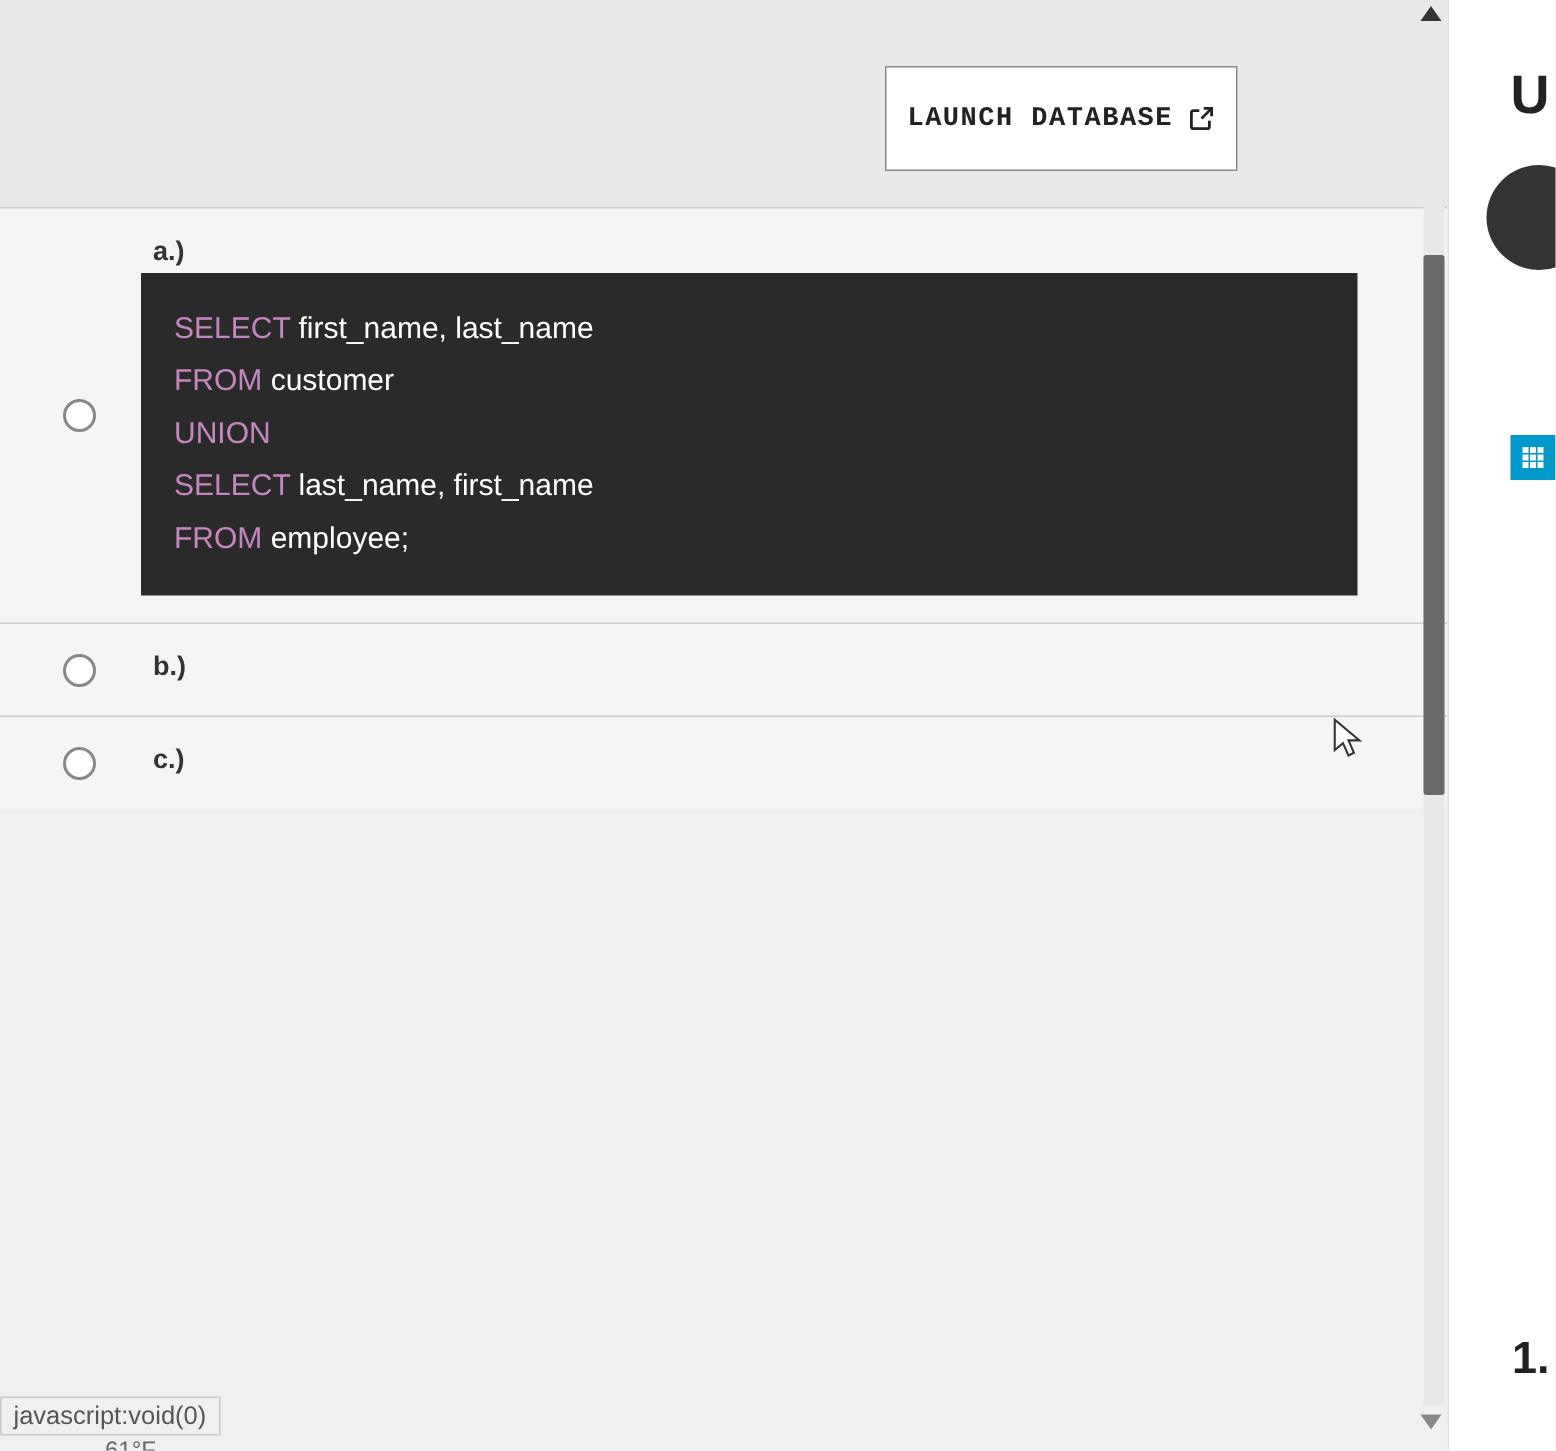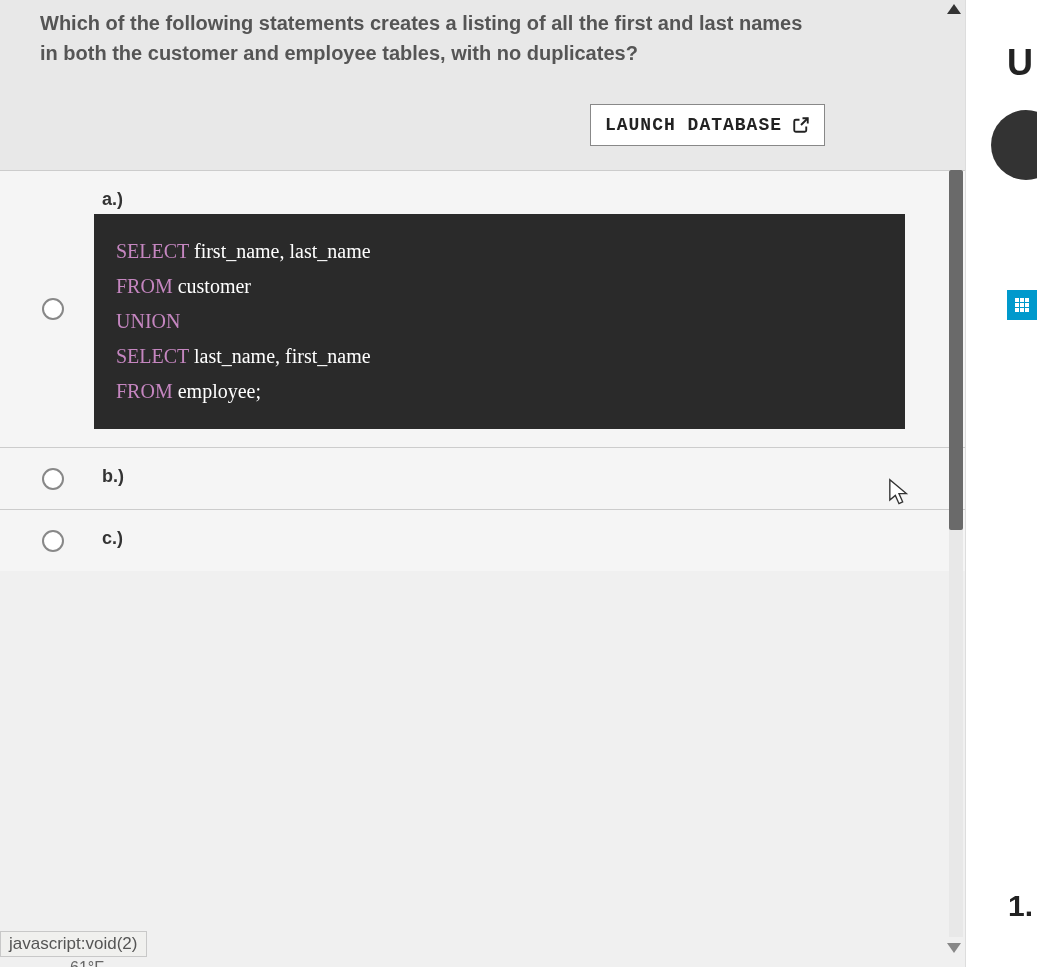--- a/index.html
+++ b/index.html
@@ -31,21 +31,21 @@
   }
   .launch-row {
     display: flex;
     justify-content: flex-end;
     padding-right: 100px;
     margin-top: 36px;
   }
   .launch-btn {
     background: #fff;
     border: 1.5px solid #888;
-    padding: 10px 14px;
+    padding: 24px 14px;
     font-family: "Courier New", monospace;
     font-size: 18px;
     font-weight: bold;
     letter-spacing: 1px;
     color: #222;
     display: inline-flex;
     align-items: center;
     gap: 10px;
     cursor: pointer;
   }
@@ -84,21 +84,21 @@
   .option-letter {
     font-weight: bold;
     font-size: 18px;
     color: #333;
     margin-bottom: 4px;
     margin-left: 8px;
   }
   .code-box {
     background: #2a2a2a;
     padding: 20px 22px;
-    font-family: Liberation Serif, serif;
+    font-family: Liberation Sans, sans-serif;
     font-size: 20px;
     line-height: 1.75;
     color: #fff;
     white-space: pre;
     min-height: 160px;
   }
   .kw { color: #c586c0; }
   .ident { color: #ffffff; }
 
   
@@ -235,21 +235,20 @@
 <body>
 
 <div class="main-area">
 
   <div class="scroll-triangle-up"></div>
   <div class="scroll-track"></div>
   <div class="scroll-thumb"></div>
   <div class="scroll-triangle-down"></div>
 
   <div class="question-header">
-    <div class="question-text">Which of the following statements creates a listing of all the first and last names in both the customer and employee tables, with no duplicates?</div>
     <div class="launch-row">
       <button class="launch-btn">
         <span>LAUNCH DATABASE</span>
         <span class="ext-icon">
           <svg viewBox="0 0 24 24" fill="none" stroke="#222" stroke-width="2.5">
             <path d="M14 3h7v7"></path>
               <path d="M21 3l-9 9"></path>
               <path d="M19 14v5a2 2 0 0 1-2 2H5a2 2 0 0 1-2-2V7a2 2 0 0 1 2-2h5"></path>
           </svg>
         </span>
@@ -310,14 +309,14 @@
         <rect x="6" y="6" width="4" height="4"></rect>
         <rect x="11" y="6" width="4" height="4"></rect>
       <rect x="1" y="11" width="4" height="4"></rect>
         <rect x="6" y="11" width="4" height="4"></rect>
         <rect x="11" y="11" width="4" height="4"></rect>
     </svg>
   </div>
   <div class="right-1">1.</div>
 </div>
 
-<div class="status-bar">javascript:void(2)</div>
+<div class="status-bar">javascript:void(0)</div>
 <div class="temp">61°F</div>
 
 </body></html>

